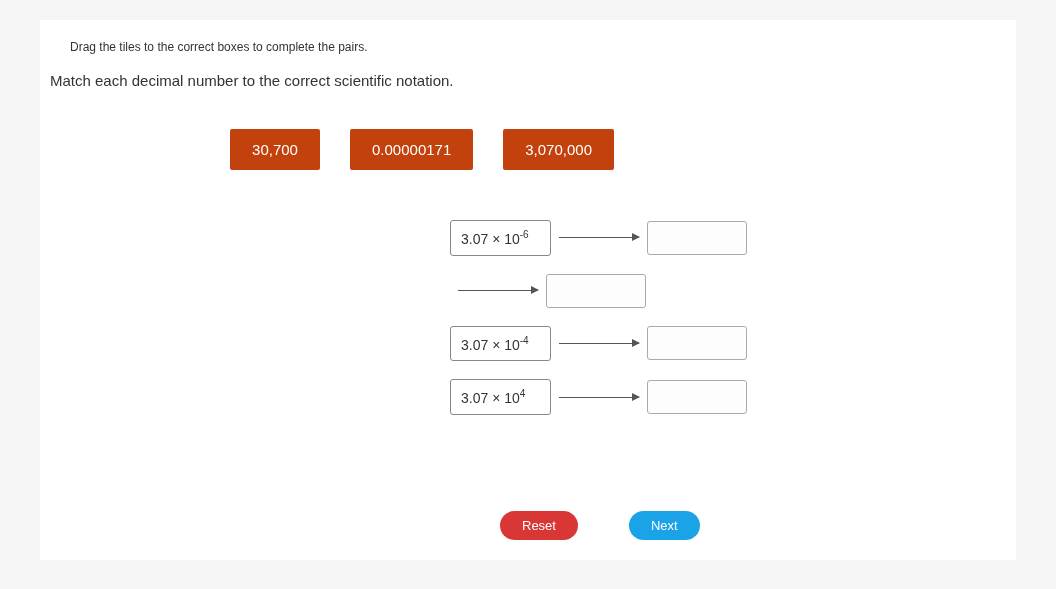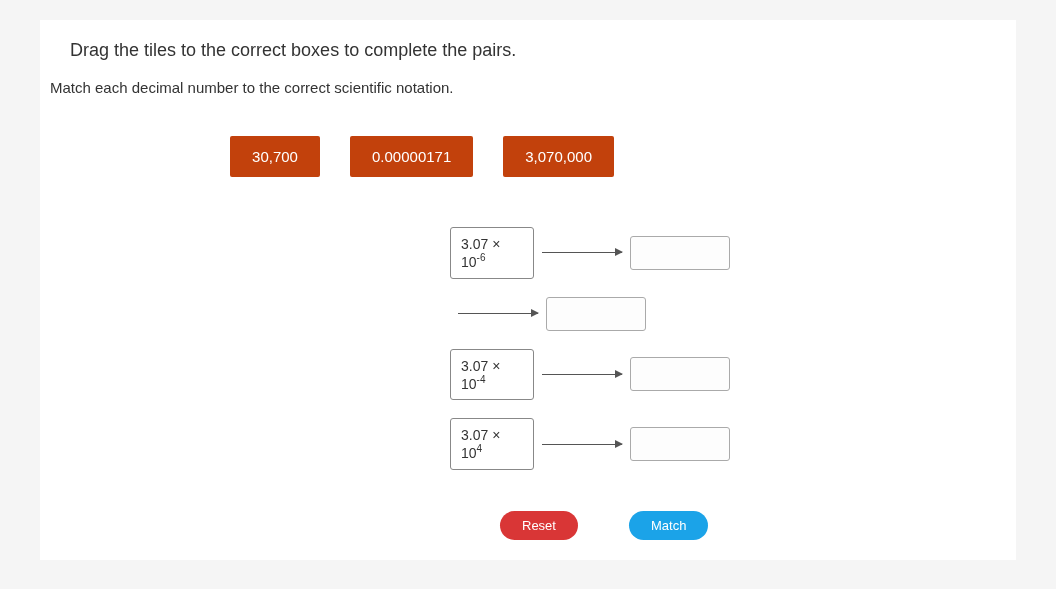--- a/index.html
+++ b/index.html
@@ -15,21 +15,21 @@
       position: relative;
     }
     .container {
       background: #ffffff;
       margin: 20px 40px;
       padding: 20px 30px;
       min-height: 540px;
       position: relative;
     }
     .instruction-1 {
-      font-size: 18px;
+      font-size: 12px;
       color: #333;
       margin-bottom: 18px;
     }
     .instruction-2 {
       font-size: 15px;
       color: #333;
       margin-bottom: 40px;
       margin-left: -20px;
     }
     .tiles-row {
@@ -55,21 +55,21 @@
     .pair-row {
       display: flex;
       align-items: center;
       margin-bottom: 18px;
     }
     .notation-box {
       border: 1px solid #888;
       padding: 8px 10px;
       font-size: 14px;
       color: #333;
-      width: 84px;
+      width: 101px;
       border-radius: 3px;
     }
     .arrow {
       width: 80px;
       position: relative;
       height: 1px;
       background: #555;
       margin: 0 8px;
     }
     .arrow::after {
@@ -143,15 +143,15 @@
     </div>
     <div class="pair-row">
       <div class="notation-box"><span>3.07 × 10</span><sup>4</sup></div>
       <div class="arrow"></div>
       <div class="drop-box"></div>
     </div>
   </div>
 
   <div class="buttons-row">
     <button class="btn btn-reset">Reset</button>
-    <button class="btn btn-next">Match</button>
+    <button class="btn btn-next">Next</button>
   </div>
 </div>
 
 </body></html>

